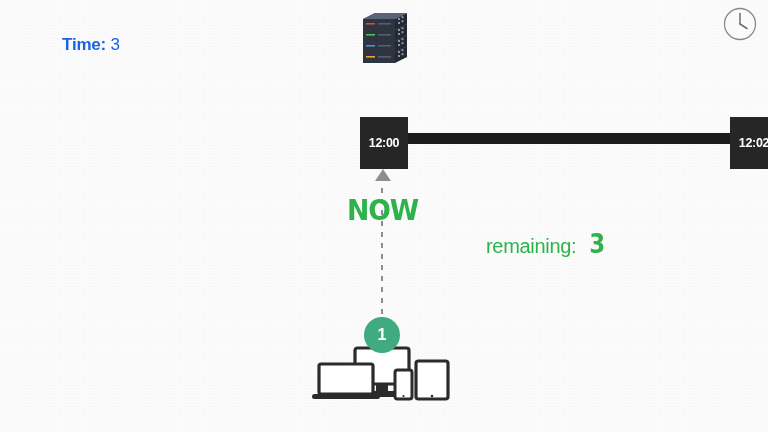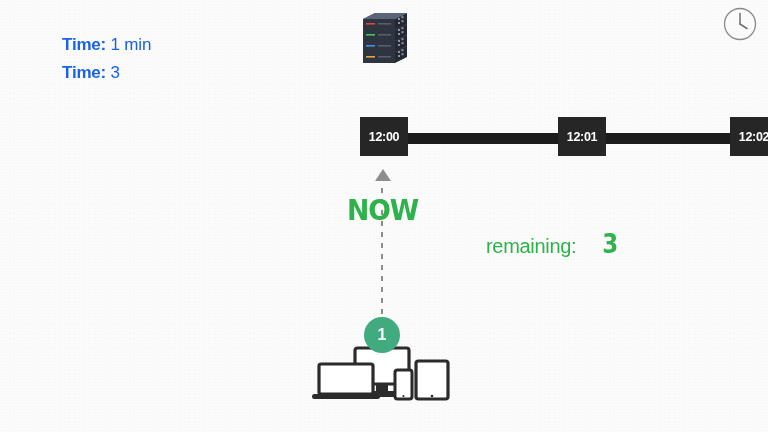--- a/index.html
+++ b/index.html
@@ -84,21 +84,21 @@
     top: 133px;
     height: 11px;
     width: 375px;
     background: #1c1c1c;
     z-index: 3;
   }
   .tick {
     position: absolute;
     top: 117px;
     width: 48px;
-    height: 39px;
+    height: 52px;
     background: #262626;
     color: #ffffff;
     display: flex;
     align-items: center;
     justify-content: center;
     font-weight: bold;
     font-size: 12.5px;
     letter-spacing: -0.3px;
     z-index: 6;
     box-sizing: border-box;
@@ -141,21 +141,21 @@
   }
 
   
   .remaining {
     position: absolute;
     left: 486px;
     top: 228px;
     z-index: 6;
     display: flex;
     align-items: baseline;
-    gap: 25px;
+    gap: 12px;
     color: #2eb24c;
   }
   .remaining-label {
     font-size: 20px;
     font-weight: normal;
     letter-spacing: -0.3px;
     color: #2eb24c;
   }
   .remaining-value {
     font-size: 27px;
@@ -194,24 +194,20 @@
     height: 58px;
     z-index: 5;
   }
 </style>
 </head>
 <body>
 
 <div id="stage">
 
   <div class="stats">
-    <div class="stat-line">
-      <span class="stat-label">Time:</span>
-      <span class="stat-value">1 min</span>
-    </div>
     <div class="stat-line">
       <span class="stat-label">Time:</span>
       <span class="stat-value">3</span>
     </div>
   </div>
 
   <div class="server-rack">
     <svg viewBox="0 0 62 64" width="62" height="64" xmlns="http://www.w3.org/2000/svg">
       <g>
 
@@ -266,21 +262,20 @@
   <div class="clock-icon">
     <svg viewBox="0 0 36 36" width="36" height="36" xmlns="http://www.w3.org/2000/svg">
       <circle cx="18" cy="18" r="15.5" fill="none" stroke="#8a8a8a" stroke-width="1.3"></circle>
       <line x1="18" y1="18" x2="18" y2="7.5" stroke="#6e6e6e" stroke-width="1.5" stroke-linecap="round"></line>
       <line x1="18" y1="18" x2="25" y2="22.5" stroke="#6e6e6e" stroke-width="1.5" stroke-linecap="round"></line>
     </svg>
   </div>
 
   <div class="timeline-bar"></div>
   <div class="tick" id="tick-0">12:00</div>
-  <div class="tick" id="tick-1">12:01</div>
   <div class="tick" id="tick-2">12:02</div>
 
   <div class="dashed-line"></div>
   <div class="now-arrow">
     <svg viewBox="0 0 22 22" width="22" height="22" xmlns="http://www.w3.org/2000/svg">
       <polygon points="11,1 19,13 3,13" fill="#8d8d8d"></polygon>
     </svg>
   </div>
   <div class="now-label">NOW</div>
 

